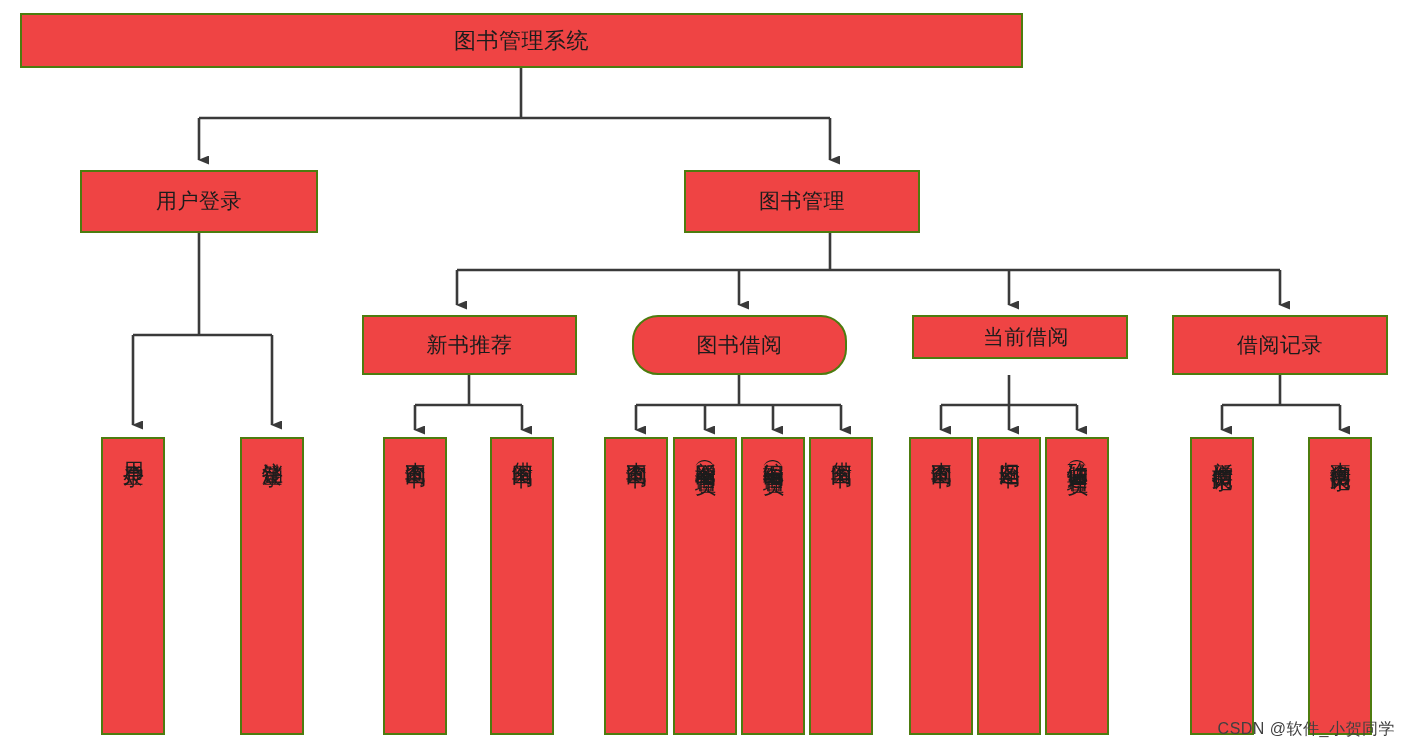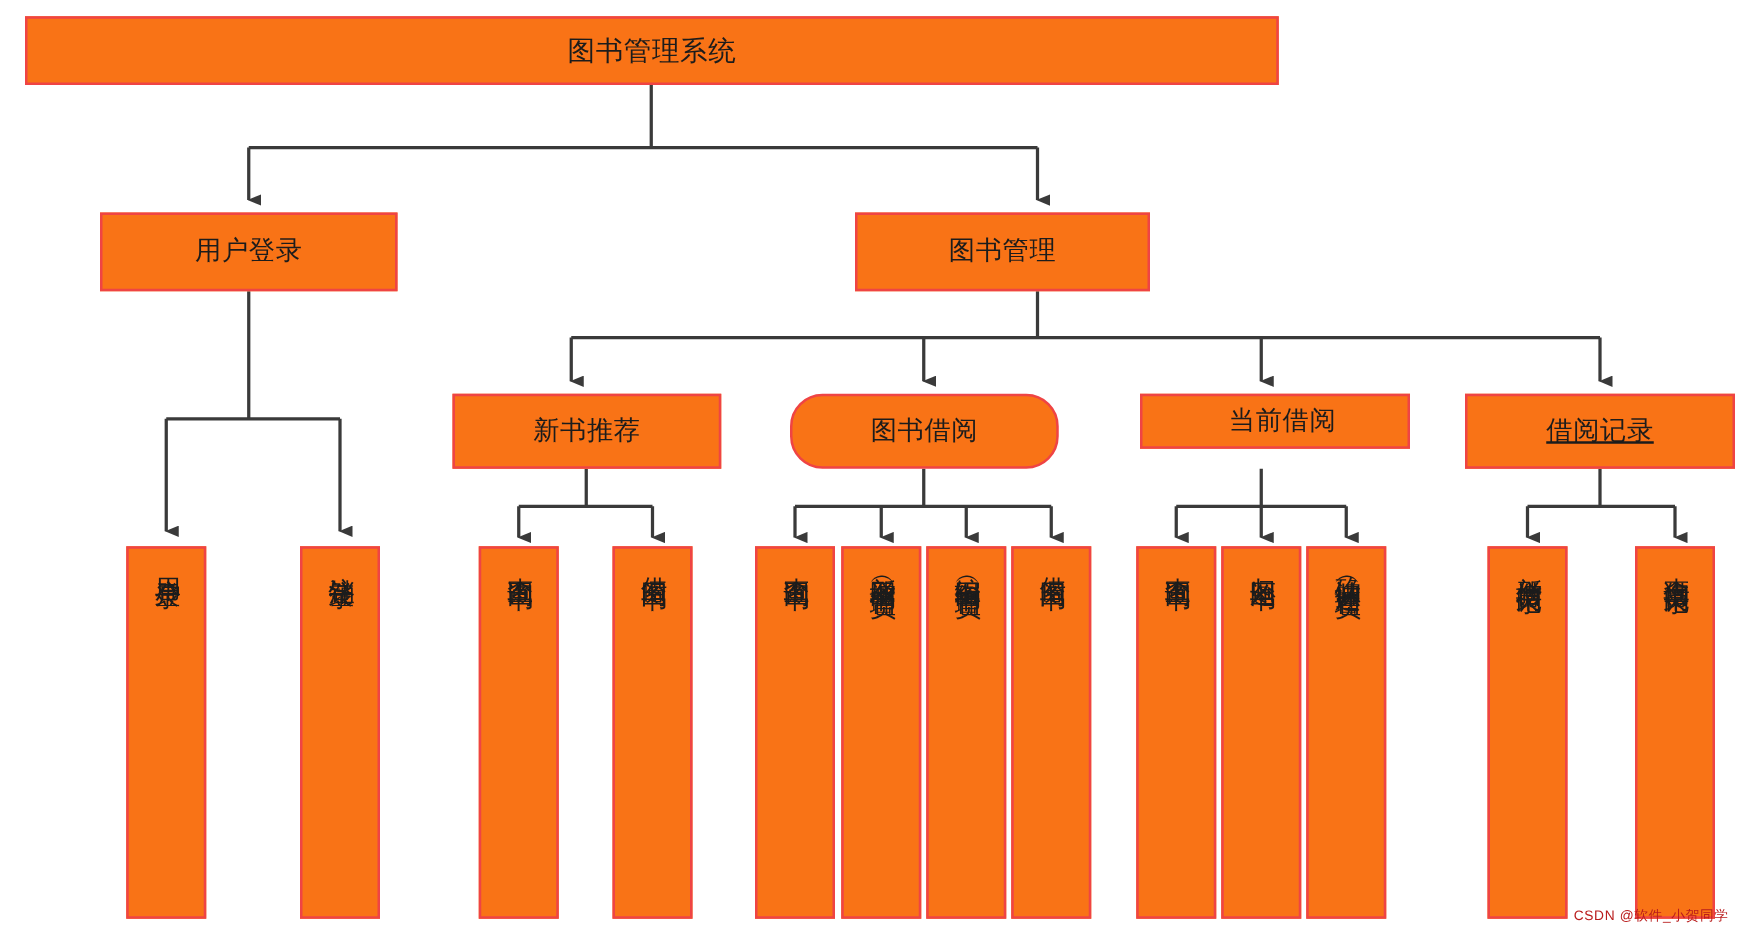--- a/index.html
+++ b/index.html
@@ -21,22 +21,22 @@
     position: absolute;
     left: 0;
     top: 0;
     width: 1405px;
     height: 747px;
     pointer-events: none;
   }
   .node {
     position: absolute;
     box-sizing: border-box;
-    background: #f97316;
-    border: 2px solid #ef4444;
+    background: #ef4444;
+    border: 2px solid #4d7c0f;
     display: flex;
     align-items: center;
     justify-content: center;
     color: #1c1c1c;
     z-index: 2;
   }
   .node .label {
     display: block;
     text-align: center;
     line-height: 1.06;
@@ -59,24 +59,24 @@
   .node.vert .label {
     writing-mode: vertical-rl;
     text-orientation: upright;
     font-size: 21px;
     line-height: 1.18;
     letter-spacing: 2px;
     white-space: nowrap;
   }
   #watermark {
     position: absolute;
-    right: 22px;
+    right: 10px;
     bottom: 7px;
-    font-size: 11px;
-    color: #b91c1c;
+    font-size: 16px;
+    color: #404040;
     letter-spacing: 0.5px;
     z-index: 5;
     white-space: nowrap;
   }
 </style>
 </head>
 <body>
 
 <div id="canvas">
 
@@ -144,21 +144,21 @@
 
   <div class="node horiz" style="left:362px; top:315px; width:215px; height:60px;">
     <span class="label">新书推荐</span>
   </div>
   <div class="node horiz" style="left:632px; top:315px; width:215px; height:60px;border-radius:26px;">
     <span class="label">图书借阅</span>
   </div>
   <div class="node horiz" style="left:912px; top:315px; width:216px; height:44px;padding-left:12px;">
     <span class="label">当前借阅</span>
   </div>
-  <div class="node horiz" style="left:1172px; top:315px; width:216px; height:60px;text-decoration:underline;">
+  <div class="node horiz" style="left:1172px; top:315px; width:216px; height:60px;">
     <span class="label">借阅记录</span>
   </div>
 
   <div class="node vert" style="left:101px; top:437px; width:64px; height:298px;">
     <span class="label">用户登录</span>
   </div>
   <div class="node vert" style="left:240px; top:437px; width:64px; height:298px;">
     <span class="label">注销登录</span>
   </div>
 

